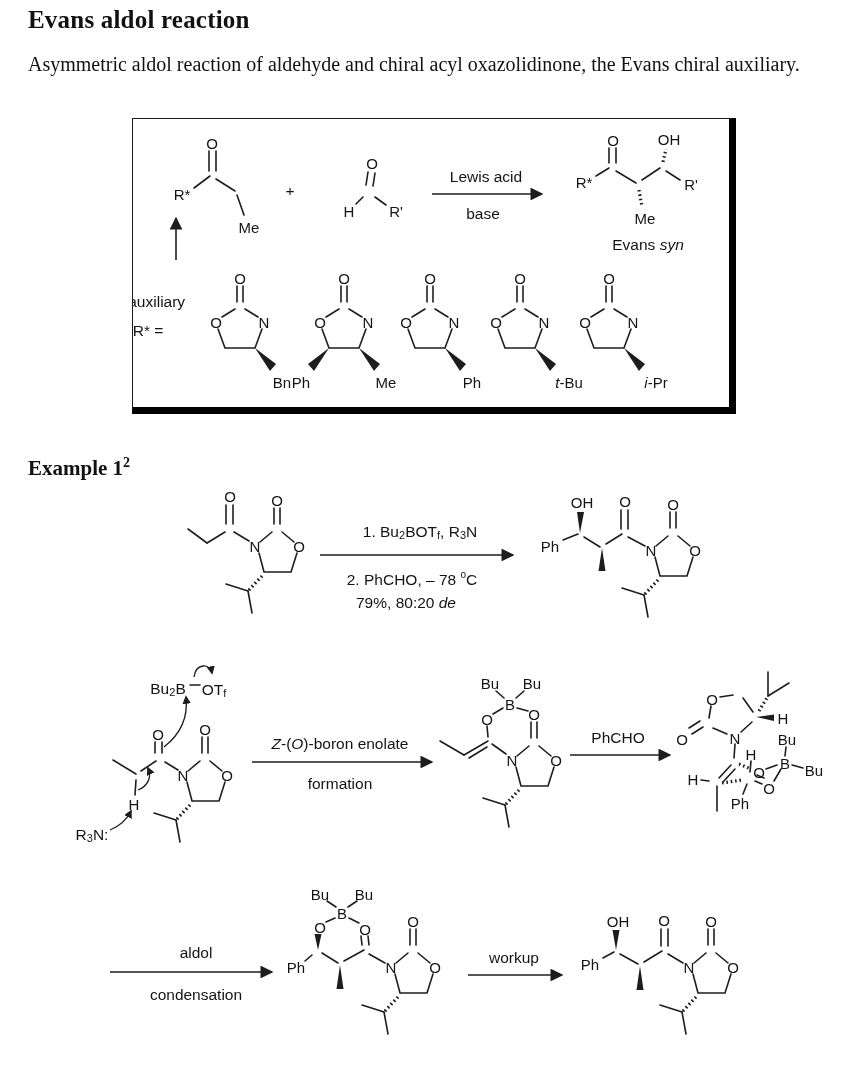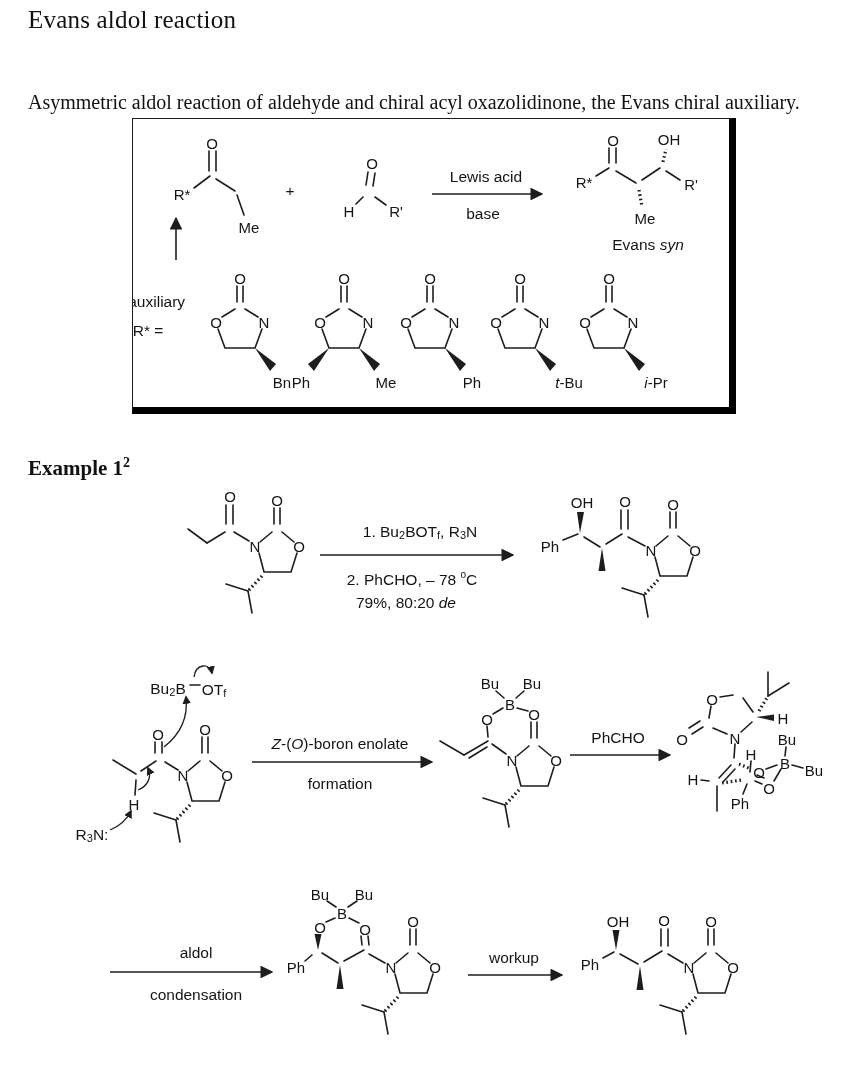--- a/index.html
+++ b/index.html
@@ -1,20 +1,20 @@
 <!DOCTYPE html>
 <html><head>
 <meta charset="utf-8">
 <style>
   html,body{margin:0;padding:0;background:#fff;}
   #page{position:relative;width:864px;height:1067px;background:#fff;overflow:hidden;
         font-family:"Liberation Serif",serif;color:#111;}
-  .title{position:absolute;left:28px;top:6px;font-size:25px;font-weight:normal;letter-spacing:.2px;}
+  .title{position:absolute;left:28px;top:6px;font-size:25px;font-weight:bold;letter-spacing:.2px;}
   .intro{position:absolute;left:28px;top:50px;width:814px;font-size:20px;line-height:1.4;
-         text-align:justify;margin-top:38px;}
+         text-align:justify;}
   .schemebox{position:absolute;left:132px;top:118px;width:596px;height:288px;background:#fff;
              border:1.5px solid #1a1a1a;border-right:7px solid #000;border-bottom:7px solid #000;}
   .exheading{position:absolute;left:28px;top:455px;font-size:21px;font-weight:bold;}
   .exheading sup{font-size:14px;}
   .scheme{position:absolute;}
   
   .b{stroke:#1d1d1d;stroke-width:1.6;fill:none;stroke-linecap:round;}
   .hz{stroke:#1d1d1d;stroke-width:3.2;stroke-dasharray:1.6 2.8;fill:none;}
   .wg{fill:#1d1d1d;stroke:none;}
   .ar{stroke:#1d1d1d;stroke-width:1.6;fill:none;marker-end:url(#ah);}

